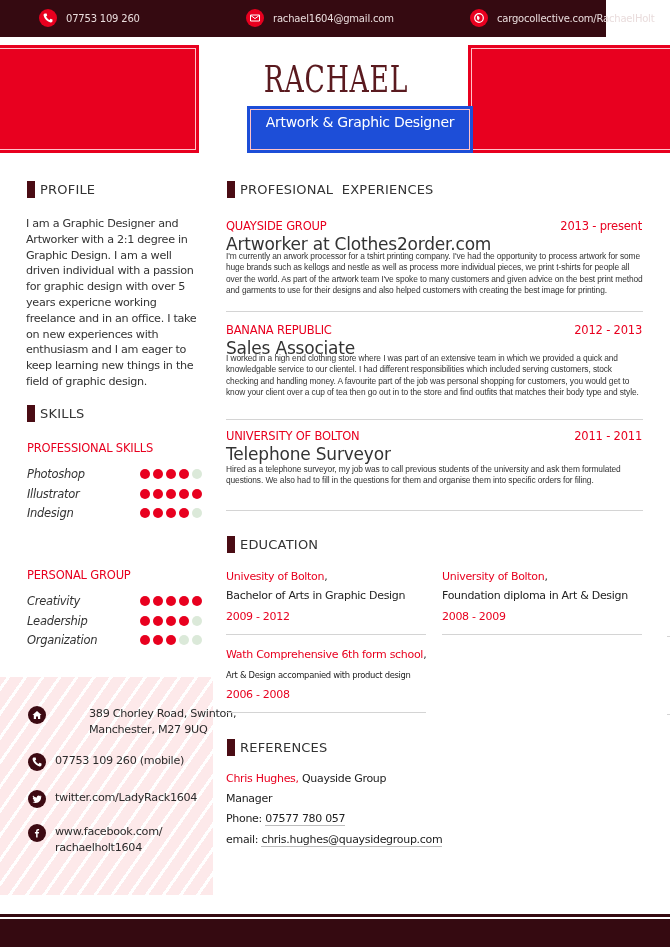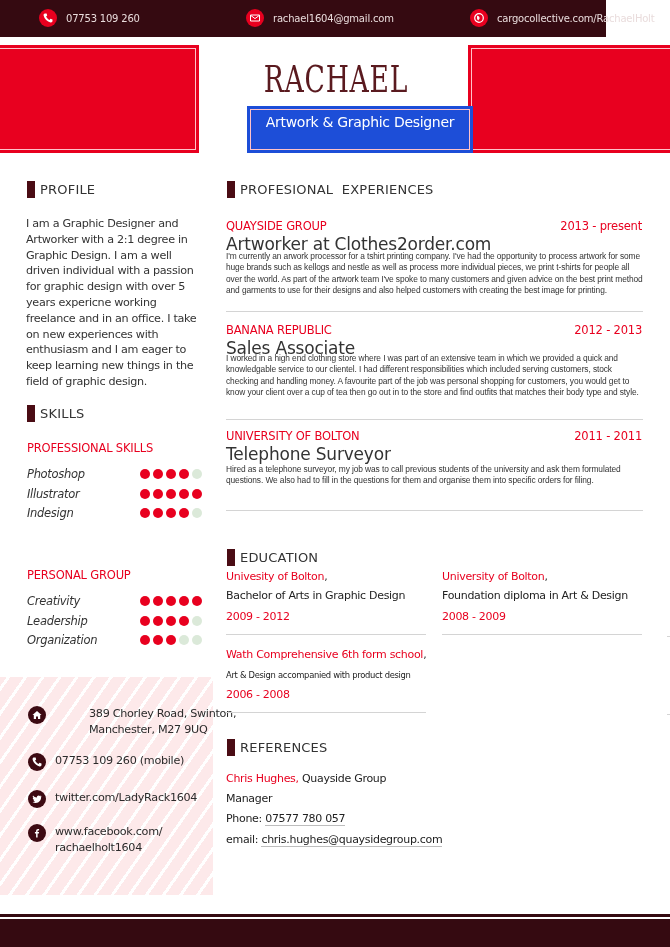--- a/index.html
+++ b/index.html
@@ -244,21 +244,21 @@
 </div>
 
 <div class="job" style="top:429px; height:82px;">
   <span class="org">UNIVERSITY OF BOLTON</span>
   <span class="date">2011 - 2011</span>
   <span class="role">Telephone Surveyor</span>
   <div class="desc" style="top:35px;">Hired as a telephone surveyor, my job was to call previous students of the university and ask them formulated questions. We also had to fill in the questions for them and organise them into specific orders for filing.</div>
   <div class="rule" style="top:81px;"></div>
 </div>
 
-<div class="sec-head" style="left:227px; top:536px;margin-top:13px;">
+<div class="sec-head" style="left:227px; top:536px;">
   <span class="bar"></span>
   <span>EDUCATION</span>
 </div>
 
 <div class="edu" style="left:226px; top:570px; height:66px;">
   <span class="school"><span>Univesity of Bolton</span><span class="comma">,</span></span>
   <span class="degree">Bachelor of Arts in Graphic Design</span>
   <span class="years">2009 - 2012</span>
   <div class="rule" style="width:200px;"></div>
 </div>

